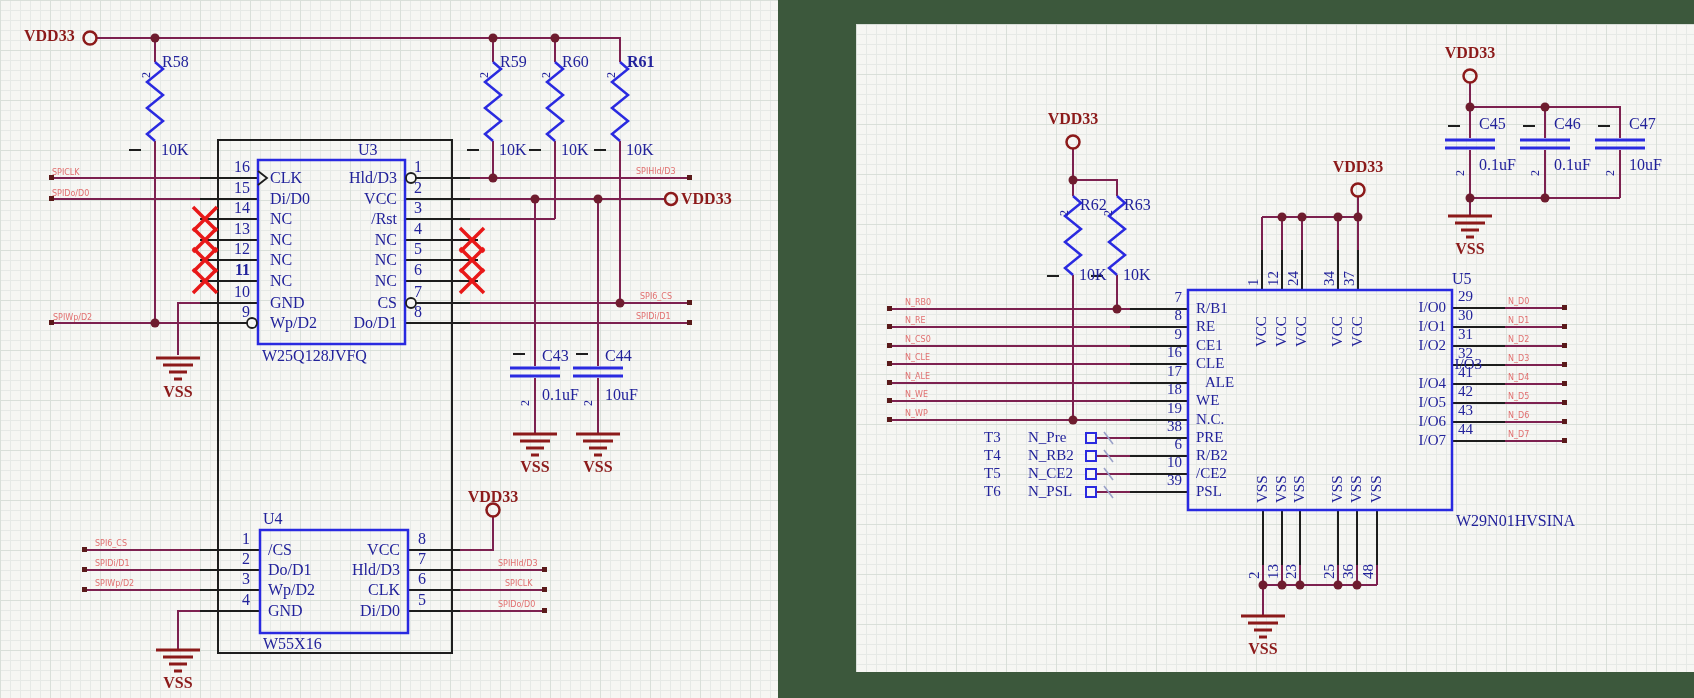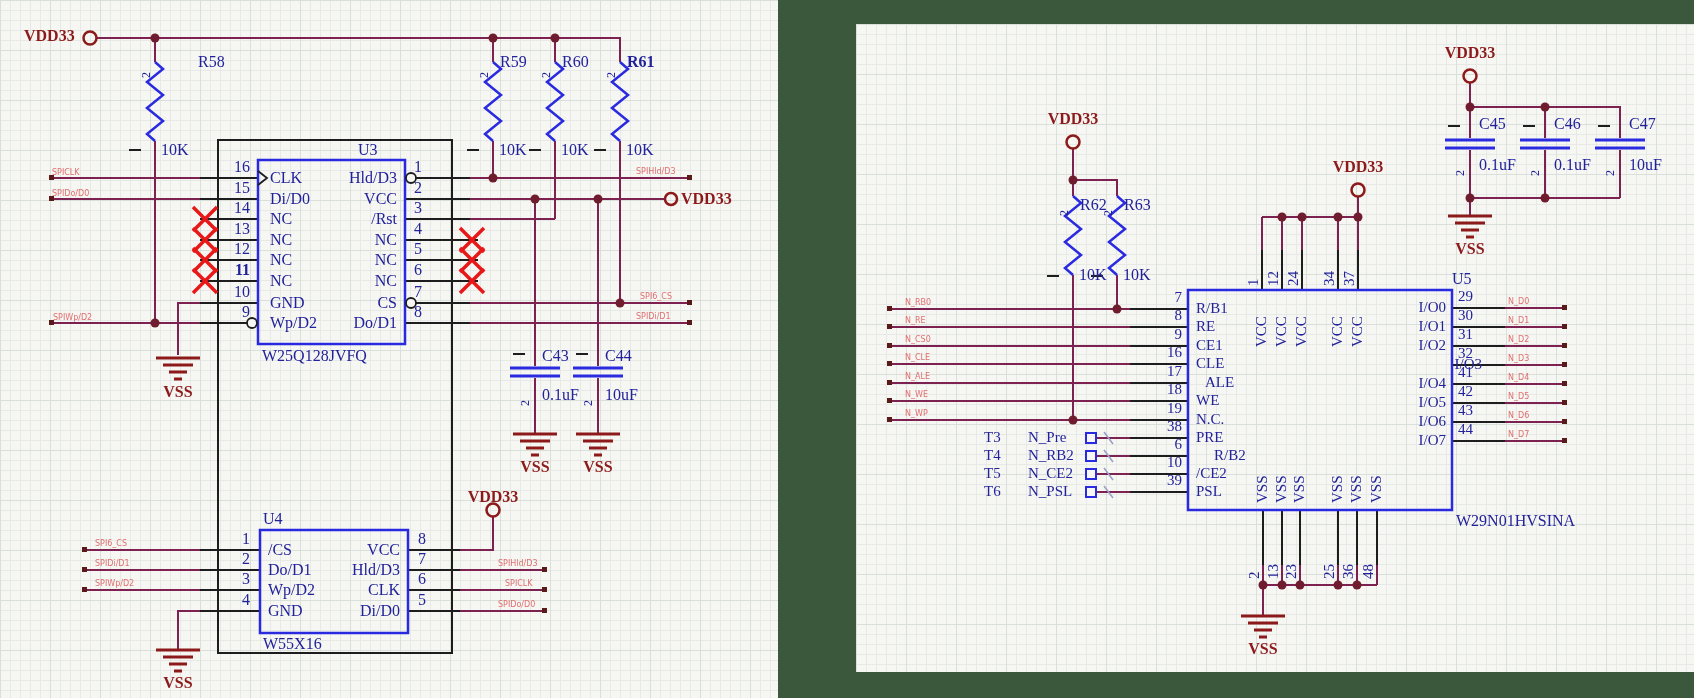--- a/index.html
+++ b/index.html
@@ -345,21 +345,21 @@
         <rect x="1562" y="362" width="5" height="5"></rect>
       <rect x="1562" y="381" width="5" height="5"></rect>
         <rect x="1562" y="400" width="5" height="5"></rect>
       <rect x="1562" y="419" width="5" height="5"></rect>
         <rect x="1562" y="438" width="5" height="5"></rect>
     </g>
   </svg>
 
   <div class="pw" style="left:24px;top:28px;">VDD33</div>
 
-  <div class="t" style="left:162px;top:54px;padding-left:36px;">R58</div>
+  <div class="t" style="left:162px;top:54px;">R58</div>
   <div class="t" style="left:161px;top:142px;">10K</div>
   <div class="p2 v" style="left:140px;top:78px;">2</div>
 
   <div class="t" style="left:500px;top:54px;">R59</div>
   <div class="t" style="left:499px;top:142px;">10K</div>
   <div class="p2 v" style="left:478px;top:78px;">2</div>
 
   <div class="t" style="left:562px;top:54px;">R60</div>
   <div class="t" style="left:561px;top:142px;">10K</div>
   <div class="p2 v" style="left:540px;top:78px;">2</div>
@@ -477,21 +477,21 @@
   <div class="t sm ra" style="left:1146px;top:473px;width:36px;">39</div>
 
   <div class="t sm" style="left:1196px;top:301px;">R/B1</div>
   <div class="t sm" style="left:1196px;top:319px;">RE</div>
   <div class="t sm" style="left:1196px;top:338px;">CE1</div>
   <div class="t sm" style="left:1196px;top:356px;">CLE</div>
   <div class="t sm" style="left:1168px;top:375px;margin-left:37px;">ALE</div>
   <div class="t sm" style="left:1196px;top:393px;">WE</div>
   <div class="t sm" style="left:1196px;top:412px;">N.C.</div>
   <div class="t sm" style="left:1196px;top:430px;">PRE</div>
-  <div class="t sm" style="left:1196px;top:448px;padding-left:18px;">R/B2</div>
+  <div class="t sm" style="left:1196px;top:448px;">R/B2</div>
   <div class="t sm" style="left:1196px;top:466px;">/CE2</div>
   <div class="t sm" style="left:1196px;top:484px;">PSL</div>
 
   <div class="t sm" style="left:1458px;top:289px;">29</div>
   <div class="t sm" style="left:1458px;top:308px;">30</div>
   <div class="t sm" style="left:1458px;top:327px;">31</div>
   <div class="t sm" style="left:1458px;top:346px;">32</div>
   <div class="t sm" style="left:1458px;top:365px;">41</div>
   <div class="t sm" style="left:1458px;top:384px;">42</div>
   <div class="t sm" style="left:1458px;top:403px;">43</div>

